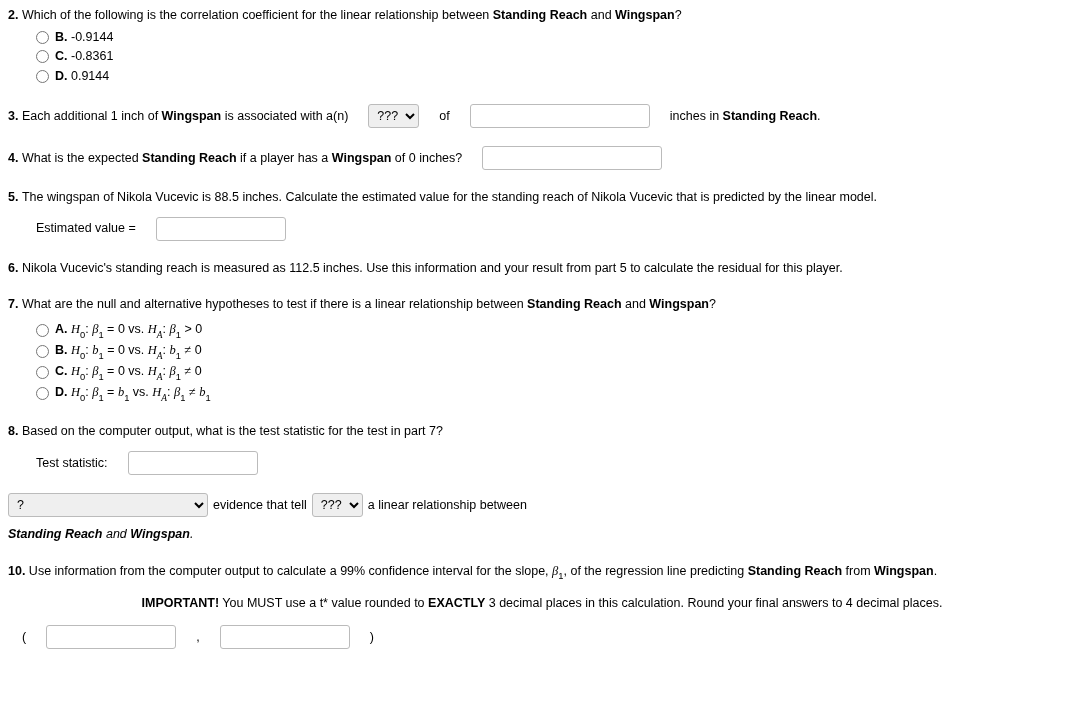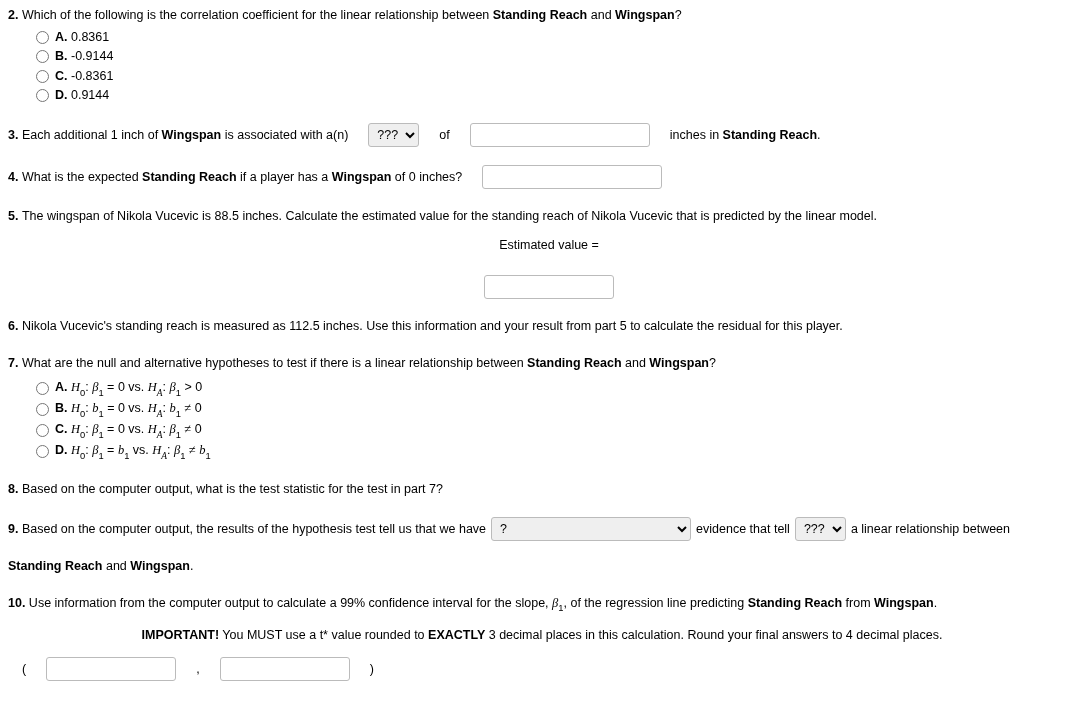--- a/index.html
+++ b/index.html
@@ -46,21 +46,20 @@
   }
   input.inline {
     width: 130px;
   }
   input.wide {
     width: 180px;
   }
   .indent {
     margin-left: 28px;
     margin-top: 10px;
-    flex-direction: column;
   }
   .math-i { font-style: italic; font-family: "Times New Roman", serif; }
   .sub { font-size: 0.75em; vertical-align: sub; position:relative; top:1px;}
   .ne { font-family: "Times New Roman", serif; }
   .flexline {
     display: flex;
     align-items: center;
     flex-wrap: wrap;
     gap: 20px;
   }
@@ -68,24 +67,20 @@
   .important { font-weight: bold; }
 </style>
 </head>
 <body>
 
 <div class="question">
   <div class="qtext">
     <span class="bold">2. </span><span>Which of the following is the correlation coefficient for the linear relationship between </span><span class="bold">Standing Reach</span><span> and </span><span class="bold">Wingspan</span><span>?</span>
   </div>
   <div class="options">
-    <label class="opt">
-        <input type="radio" name="q2" style="">
-        <span><span class="bold">A. </span><span>0.8361</span></span>
-      </label>
     <label class="opt">
         <input type="radio" name="q2" style="">
         <span><span class="bold">B. </span><span>-0.9144</span></span>
       </label>
     <label class="opt">
         <input type="radio" name="q2" style="">
         <span><span class="bold">C. </span><span>-0.8361</span></span>
       </label>
     <label class="opt">
         <input type="radio" name="q2" style="">
@@ -144,31 +139,34 @@
         <input type="radio" name="q7" style="">
         <span><span class="bold">D. </span><span class="math-i">H</span><span class="sub">0</span>: <span class="math-i">β</span><span class="sub">1</span> = <span class="math-i">b</span><span class="sub">1</span> vs. <span class="math-i">H</span><span class="sub math-i">A</span>: <span class="math-i">β</span><span class="sub">1</span> <span class="ne">≠</span> <span class="math-i">b</span><span class="sub">1</span></span>
       </label>
   </div>
 </div>
 
 <div class="question">
   <div class="qtext">
     <span class="bold">8. </span><span>Based on the computer output, what is the test statistic for the test in part 7?</span>
   </div>
+  <div class="indent flexline">
+    <span>Test statistic:</span>
+    <input class="inline" type="text" style="">
+  </div>
 </div>
 
 <div class="question">
   <div class="flexline" style="gap:5px;">
-    <span><span class="bold">9. </span><span>Based on the computer output, the results of the hypothesis test tell us that we have</span></span>
     <select class="inline" style="width:200px"><option>?</option></select>
     <span>evidence that tell</span>
     <select class="inline"><option>???</option></select>
     <span>a linear relationship between</span>
   </div>
-  <div style="margin-top:16px;">
+  <div style="margin-top:8px;font-style:italic;">
     <span class="bold">Standing Reach</span><span> and </span><span class="bold">Wingspan</span><span>.</span>
   </div>
 </div>
 
 <div class="question">
   <div class="qtext">
     <span class="bold">10. </span><span>Use information from the computer output to calculate a 99% confidence interval for the slope, </span><span class="math-i">β</span><span class="sub">1</span><span>, of the regression line predicting </span><span class="bold">Standing Reach</span><span> from </span><span class="bold">Wingspan</span><span>.</span>
   </div>
   <div style="margin:12px 0 12px 14px;text-align:center;">
     <span class="important">IMPORTANT!</span><span> You MUST use a t* value rounded to </span><span class="bold">EXACTLY</span><span> 3 decimal places in this calculation. Round your final answers to 4 decimal places.</span>

